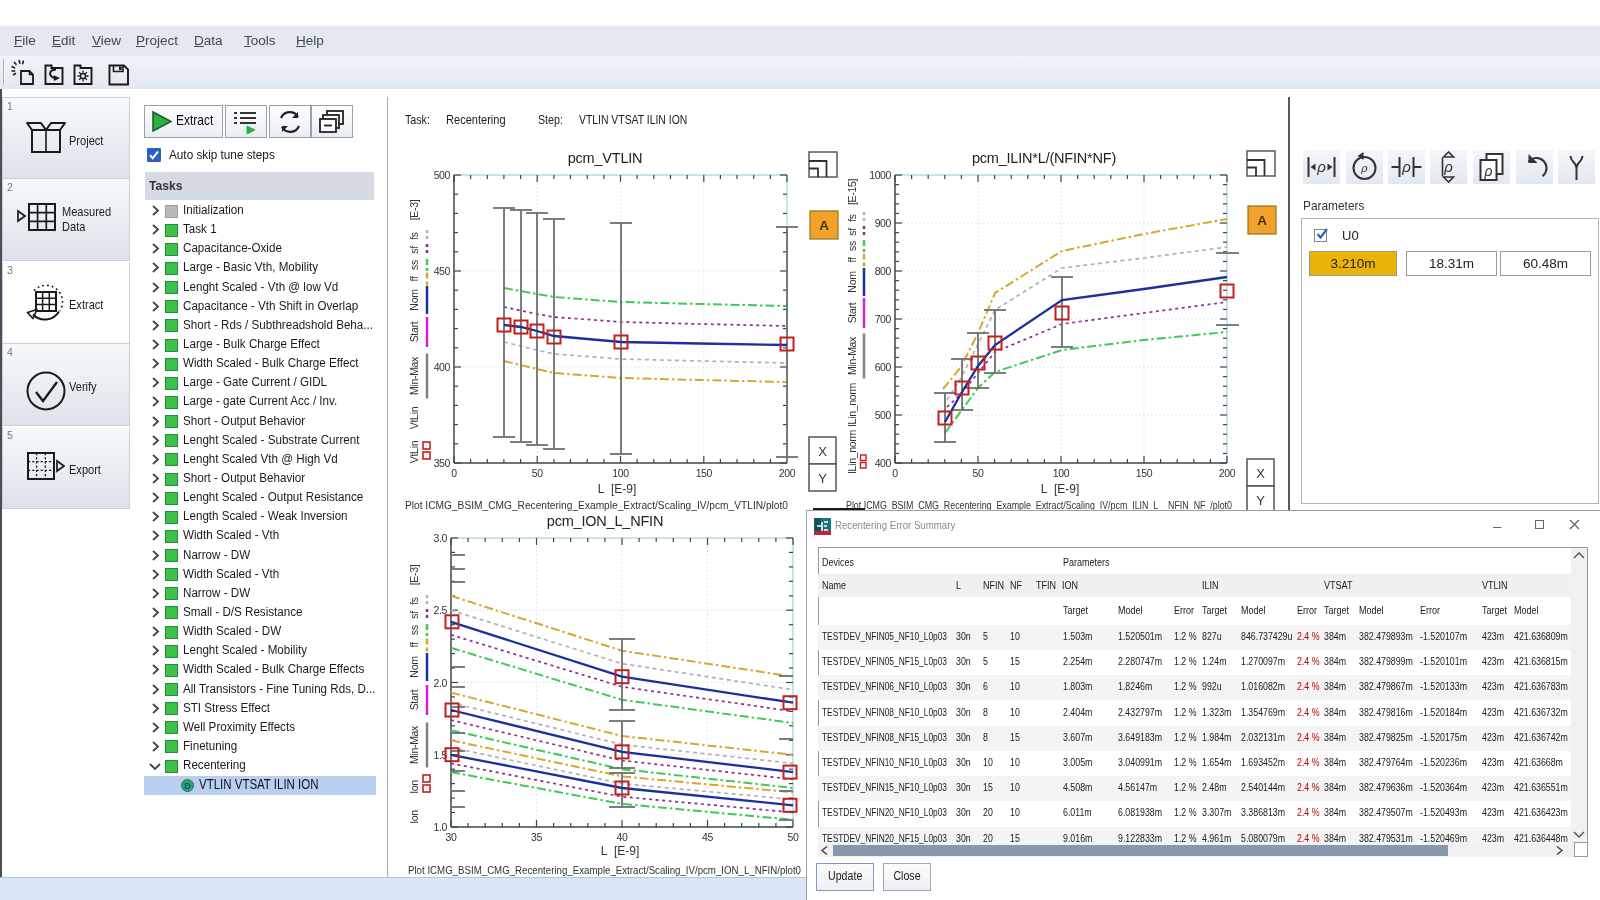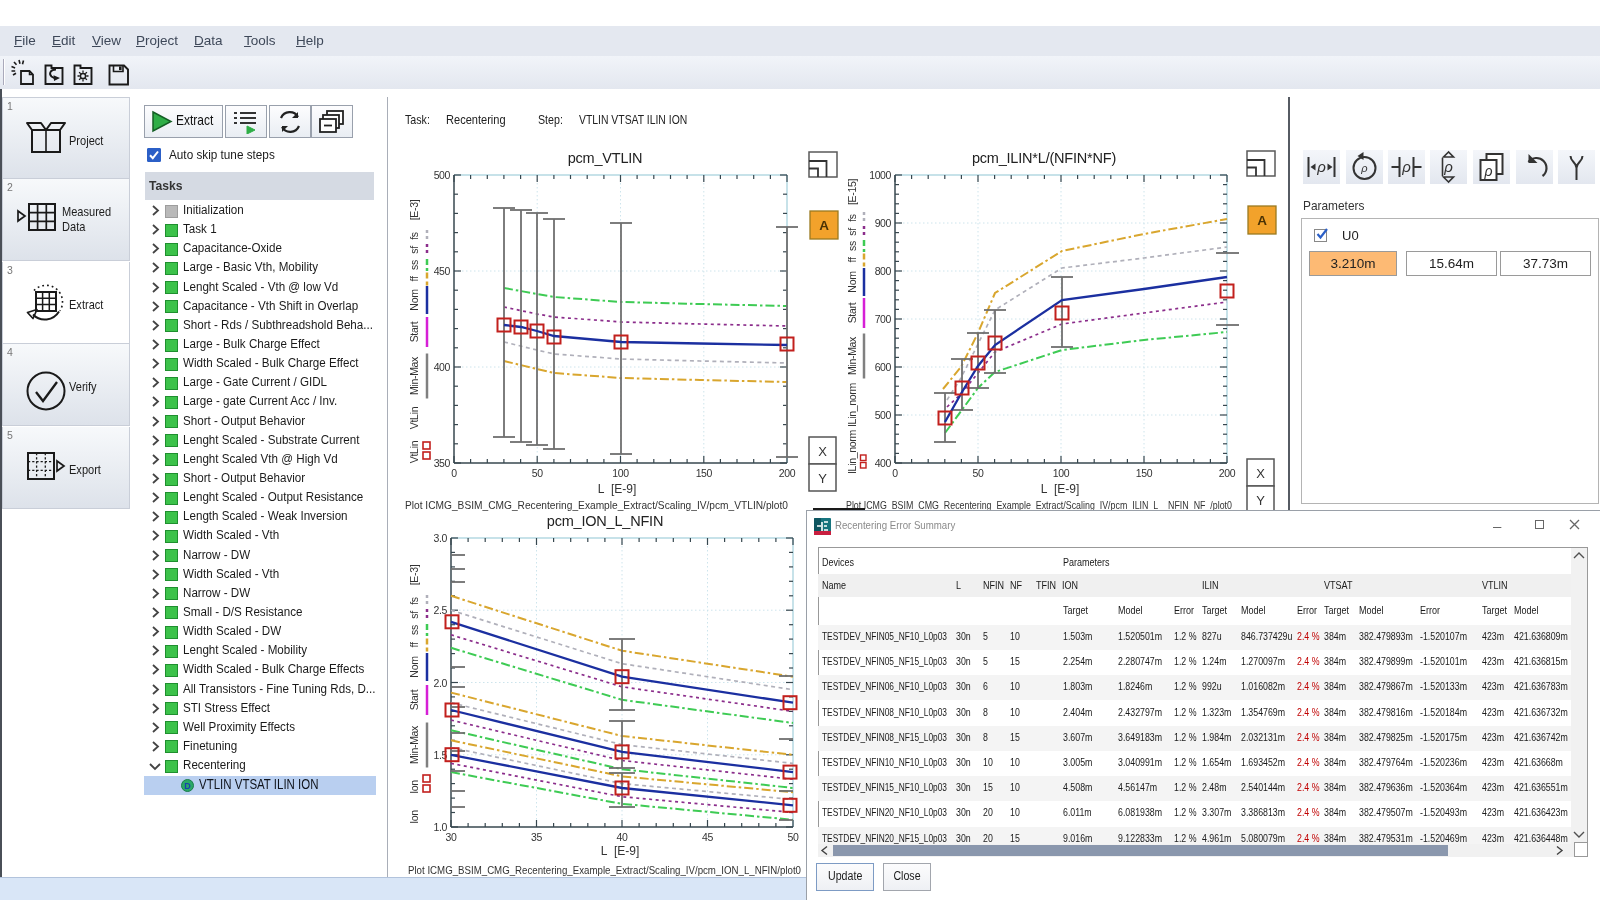--- a/index.html
+++ b/index.html
@@ -843,23 +843,23 @@
 <svg class="abs" style="left:268px;top:53px" width="37" height="34" viewBox="0 0 34 34">
         <path d="M17 18 v12 M17 18 c0-6-6-6-6-12 M17 18 c0-6 6-6 6-12" fill="none" stroke="#333" stroke-width="2"></path>
       </svg>
 <span class="abs sx88" style="left:13px;top:101px;font-size:13.5px;color:#333">Parameters</span>
 <div class="abs" style="left:11px;top:121px;width:298px;height:286px;border:1px solid #b4b4b4"></div>
 <div class="abs" style="left:24px;top:132px;width:13px;height:13px;background:#fff;border:1px solid #888"></div>
 <svg class="abs" style="left:25px;top:130px" width="14" height="14" viewBox="0 0 14 14">
         <path d="M2.5 7 l3 3.5 L12 2" fill="none" stroke="#2b5fc7" stroke-width="2.2"></path>
       </svg>
 <span class="abs" style="left:52px;top:131px;font-size:13px;color:#222">U0</span>
-<div class="abs" style="left:19px;top:154px;width:88px;height:25px;border:1px solid #9a9a9a;background:#fdba74;text-align:center;font-size:13.5px;color:#222;padding-top:4px">3.210m</div>
-<div class="abs" style="left:116px;top:154px;width:91px;height:25px;border:1px solid #9a9a9a;background:#fff;text-align:center;font-size:13.5px;color:#222;padding-top:4px">15.64m</div>
-<div class="abs" style="left:210px;top:154px;width:91px;height:25px;border:1px solid #9a9a9a;background:#fff;text-align:center;font-size:13.5px;color:#222;padding-top:4px">37.73m</div>
+<div class="abs" style="left:19px;top:154px;width:88px;height:25px;border:1px solid #9a9a9a;background:#eab308;text-align:center;font-size:13.5px;color:#222;padding-top:4px">3.210m</div>
+<div class="abs" style="left:116px;top:154px;width:91px;height:25px;border:1px solid #9a9a9a;background:#fff;text-align:center;font-size:13.5px;color:#222;padding-top:4px">18.31m</div>
+<div class="abs" style="left:210px;top:154px;width:91px;height:25px;border:1px solid #9a9a9a;background:#fff;text-align:center;font-size:13.5px;color:#222;padding-top:4px">60.48m</div>
 </div>
 <div class="abs" style="left:0;top:877px;width:1600px;height:23px;background:#d9e6f7;border-top:1px solid #b2c3dc"></div>
 <div class="abs" style="left:813px;top:508px;width:52px;height:2px;background:#1a1a1a"></div>
 <div class="abs" style="left:806px;top:510px;width:794px;height:390px;background:#fff;border:1px solid #9aa0a8;border-right:none;border-bottom:none">
 <svg class="abs" style="left:7px;top:7px" width="17" height="17" viewBox="0 0 17 17">
         <rect x="0" y="0" width="17" height="17" rx="1" fill="#17747e"></rect>
         <rect x="0" y="0" width="7" height="17" rx="1" fill="#0e5560"></rect>
         <rect x="0" y="13" width="17" height="4" fill="#c81f3f"></rect>
         <path d="M3 8 h4 M8 4 v9 M10 4 h4 M10 8 h3 M10 12 h4" stroke="#fff" stroke-width="1.6" fill="none"></path>
       </svg>

